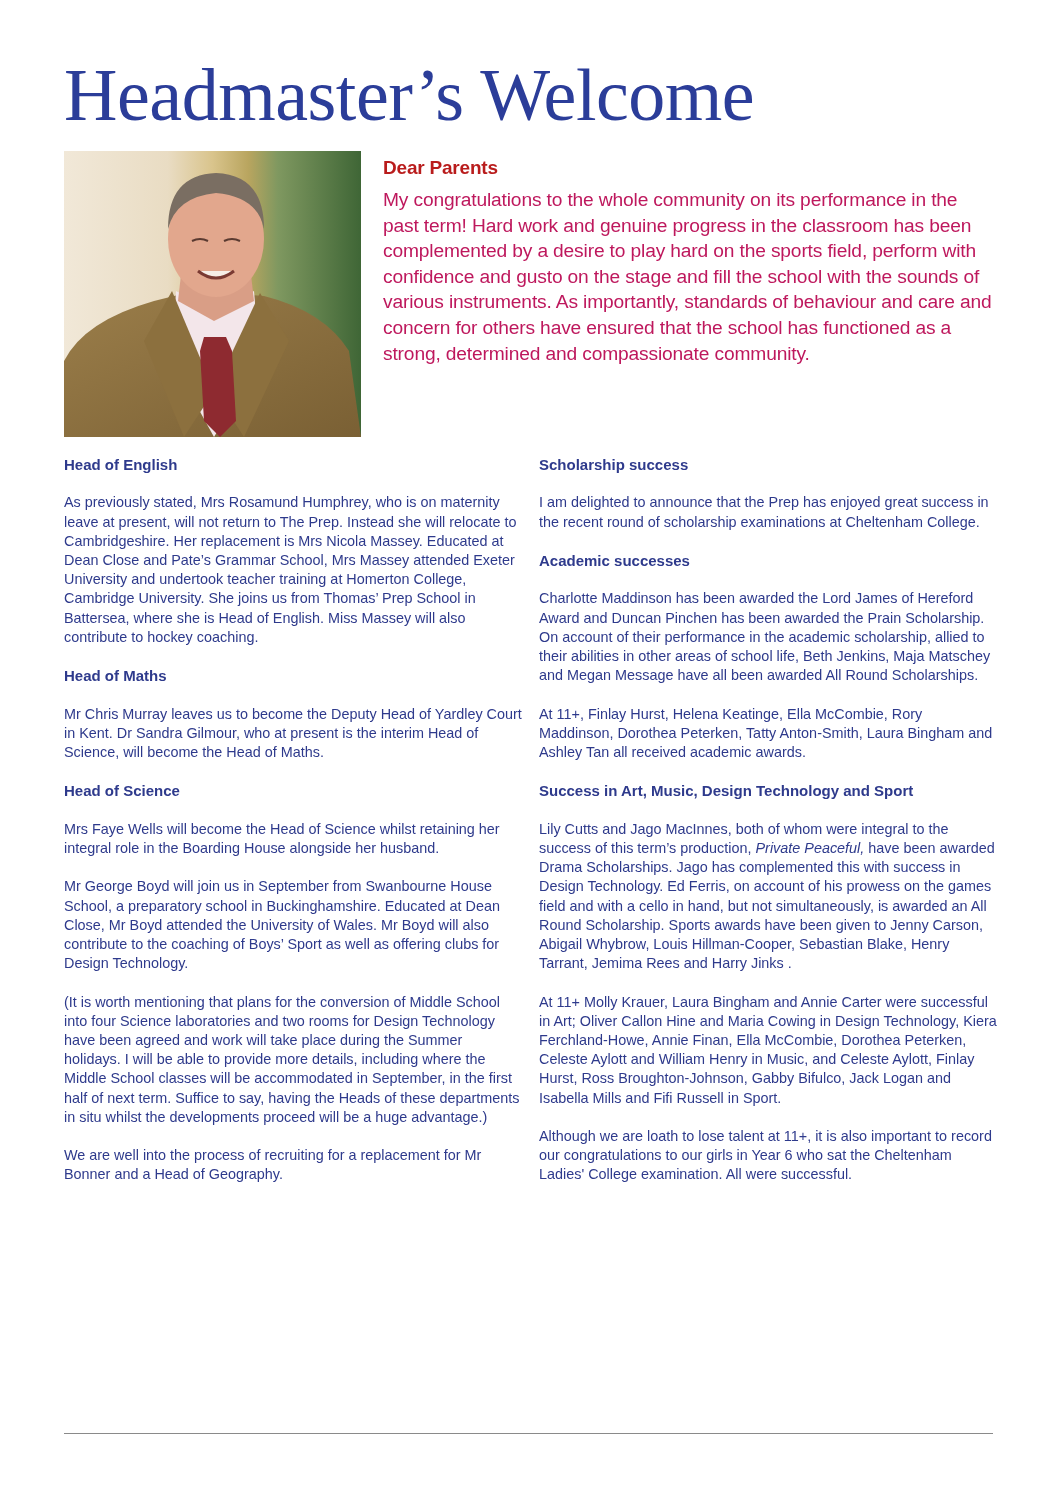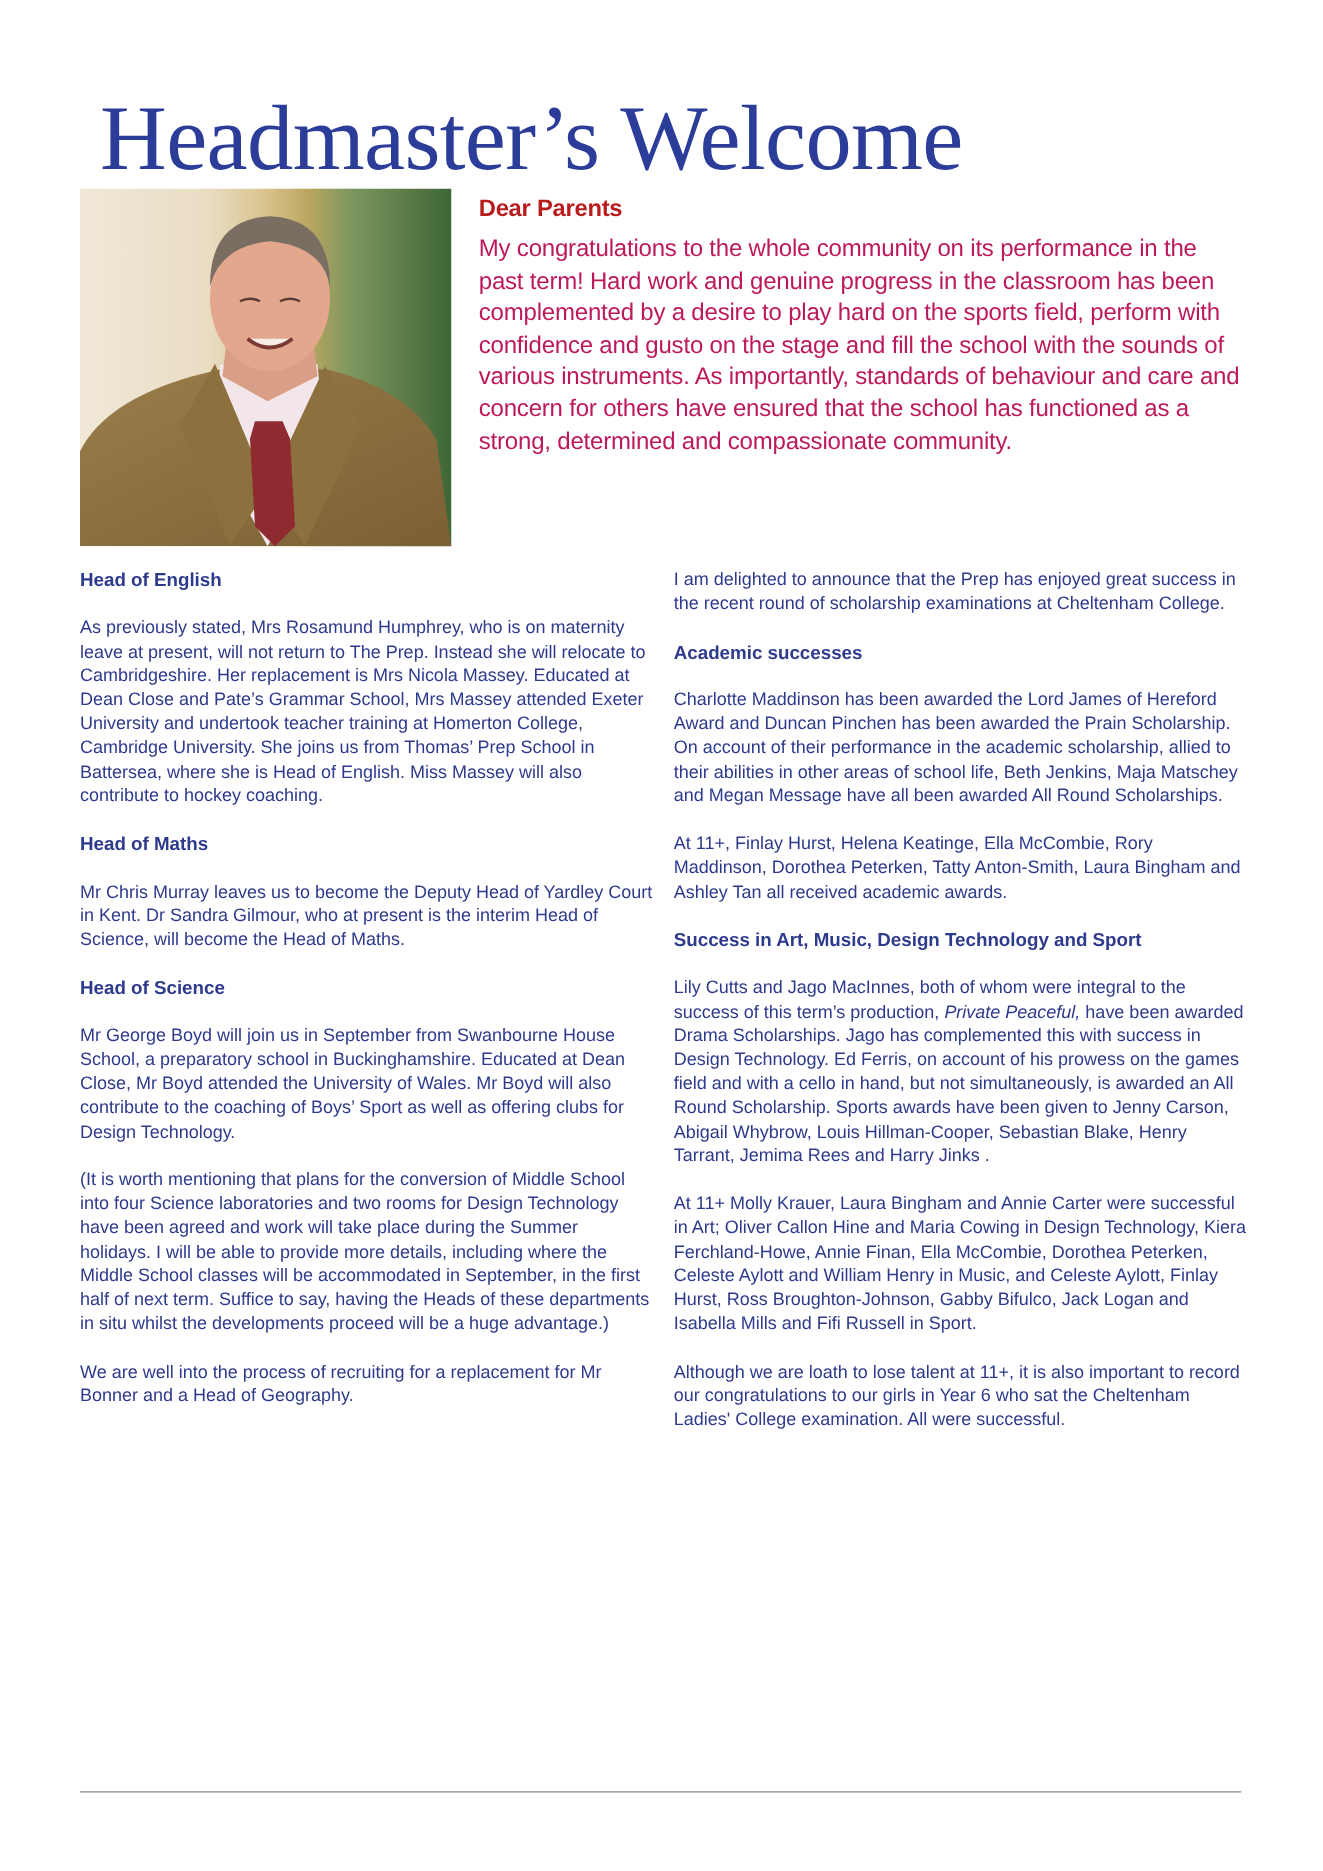--- a/index.html
+++ b/index.html
@@ -1,18 +1,18 @@
 <!DOCTYPE html>
 <html><head>
 <meta charset="utf-8">
 <style>
   html, body { margin: 0; padding: 0; background: #ffffff; }
   body { width: 1058px; height: 1497px; position: relative; overflow: hidden; font-family: "DejaVu Sans", "Liberation Sans", sans-serif; color: #2e3a8c; }
   .title {
-    position: absolute; left: 64px; top: 50px; margin: 16px;
+    position: absolute; left: 64px; top: 50px; margin: 0;
     font-family: "Liberation Serif", "DejaVu Serif", serif; font-weight: normal;
     font-size: 74px; line-height: 90px; color: #2b3d99; letter-spacing: -0.5px;
   }
   .photo {
     position: absolute; left: 64px; top: 151px; width: 297px; height: 286px; overflow: hidden;
     background: linear-gradient(90deg, #efe6d6 0%, #e8dcc6 38%, #c9b27a 55%, #a99a5a 62%, #6f8a55 75%, #4d6e3f 100%);
   }
   .photo svg { display: block; }
   .intro { position: absolute; left: 383px; top: 157px; width: 610px; }
   .intro h2 { margin: 0 0 8px 0; font-size: 19px; font-weight: bold; color: #b91c1c; font-family: "Liberation Sans", sans-serif; letter-spacing: -0.2px; }
@@ -83,32 +83,34 @@
   <section>
     <h3>Head of English</h3>
     <p>As previously stated, Mrs Rosamund Humphrey, who is on maternity leave at present, will not return to The Prep. Instead she will relocate to Cambridgeshire. Her replacement is Mrs Nicola Massey. Educated at Dean Close and Pate’s Grammar School, Mrs Massey attended Exeter University and undertook teacher training at Homerton College, Cambridge University. She joins us from Thomas’ Prep School in Battersea, where she is Head of English. Miss Massey will also contribute to hockey coaching.</p>
   </section>
   <section>
     <h3>Head of Maths</h3>
     <p>Mr Chris Murray leaves us to become the Deputy Head of Yardley Court in Kent. Dr Sandra Gilmour, who at present is the interim Head of Science, will become the Head of Maths.</p>
   </section>
   <section>
     <h3>Head of Science</h3>
+    <p>Mrs Faye Wells will become the Head of Science whilst retaining her integral role in the Boarding House alongside her husband.</p>
   </section>
   <section>
     <p>Mr George Boyd will join us in September from Swanbourne House School, a preparatory school in Buckinghamshire. Educated at Dean Close, Mr Boyd attended the University of Wales. Mr Boyd will also contribute to the coaching of Boys’ Sport as well as offering clubs for Design Technology.</p>
     <p>(It is worth mentioning that plans for the conversion of Middle School into four Science laboratories and two rooms for Design Technology have been agreed and work will take place during the Summer holidays. I will be able to provide more details, including where the Middle School classes will be accommodated in September, in the first half of next term. Suffice to say, having the Heads of these departments in situ whilst the developments proceed will be a huge advantage.)</p>
   </section>
   <section>
     <p>We are well into the process of recruiting for a replacement for Mr Bonner and a Head of Geography.</p>
   </section>
 </div>
 
 <div class="col right">
   <section>
+    <h3>Scholarship success</h3>
     <p>I am delighted to announce that the Prep has enjoyed great success in the recent round of scholarship examinations at Cheltenham College.</p>
   </section>
   <section>
     <h3>Academic successes</h3>
     <p>Charlotte Maddinson has been awarded the Lord James of Hereford Award and Duncan Pinchen has been awarded the Prain Scholarship. On account of their performance in the academic scholarship, allied to their abilities in other areas of school life, Beth Jenkins, Maja Matschey and Megan Message have all been awarded All Round Scholarships.</p>
     <p>At 11+, Finlay Hurst, Helena Keatinge, Ella McCombie, Rory Maddinson, Dorothea Peterken, Tatty Anton-Smith, Laura Bingham and Ashley Tan all received academic awards.</p>
   </section>
   <section>
     <h3>Success in Art, Music, Design Technology and Sport</h3>
     <p><span>Lily Cutts and Jago MacInnes, both of whom were integral to the success of this term’s production, </span><em>Private Peaceful,</em><span> have been awarded Drama Scholarships. Jago has complemented this with success in Design Technology. Ed Ferris, on account of his prowess on the games field and with a cello in hand, but not simultaneously, is awarded an All Round Scholarship. Sports awards have been given to Jenny Carson, Abigail Whybrow, Louis Hillman-Cooper, Sebastian Blake, Henry Tarrant, Jemima Rees and Harry Jinks .</span></p>

